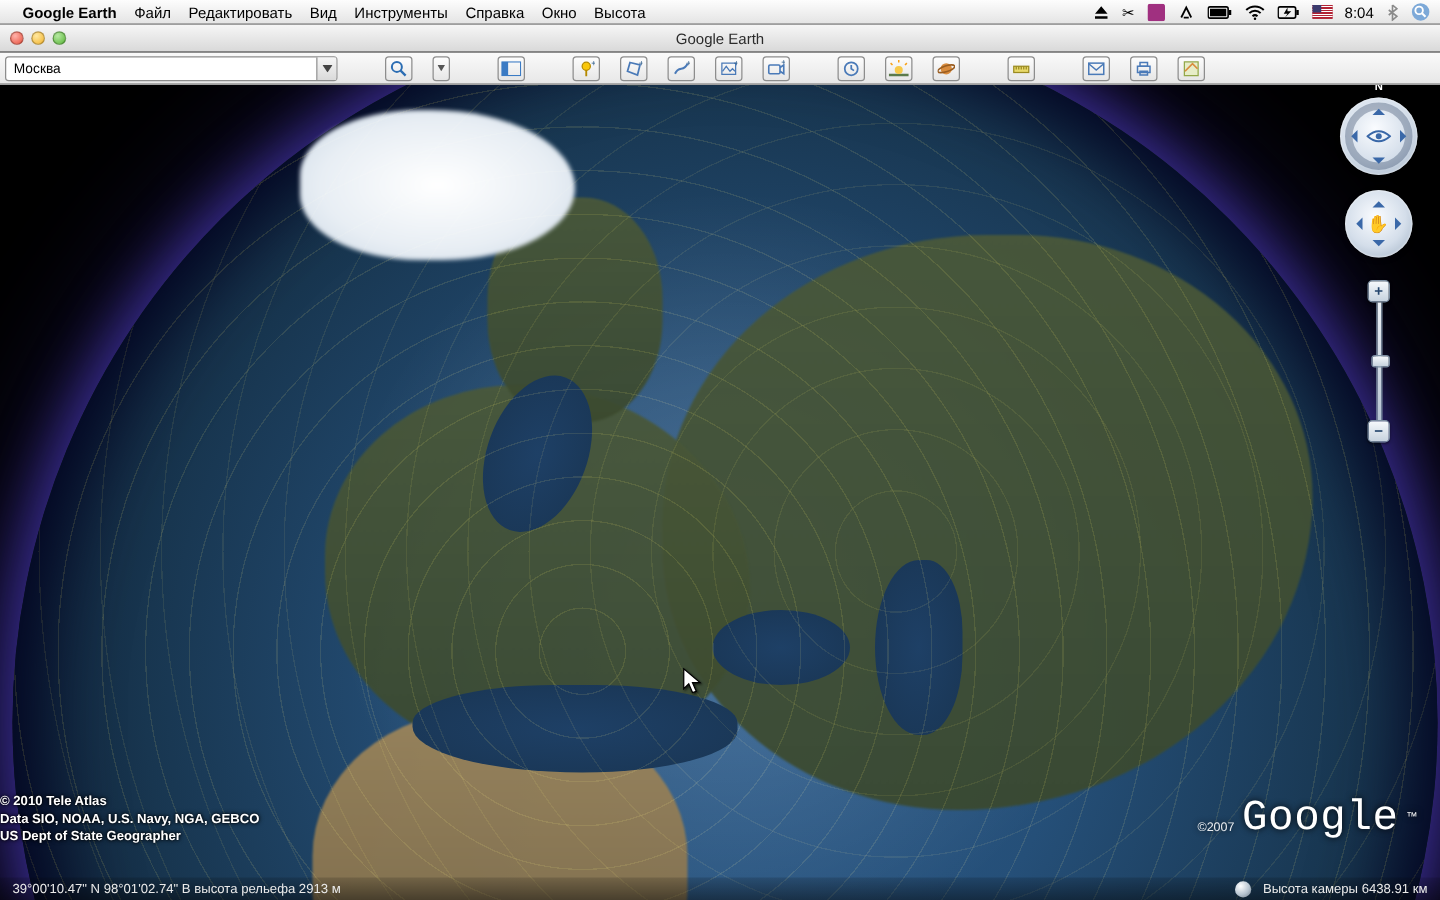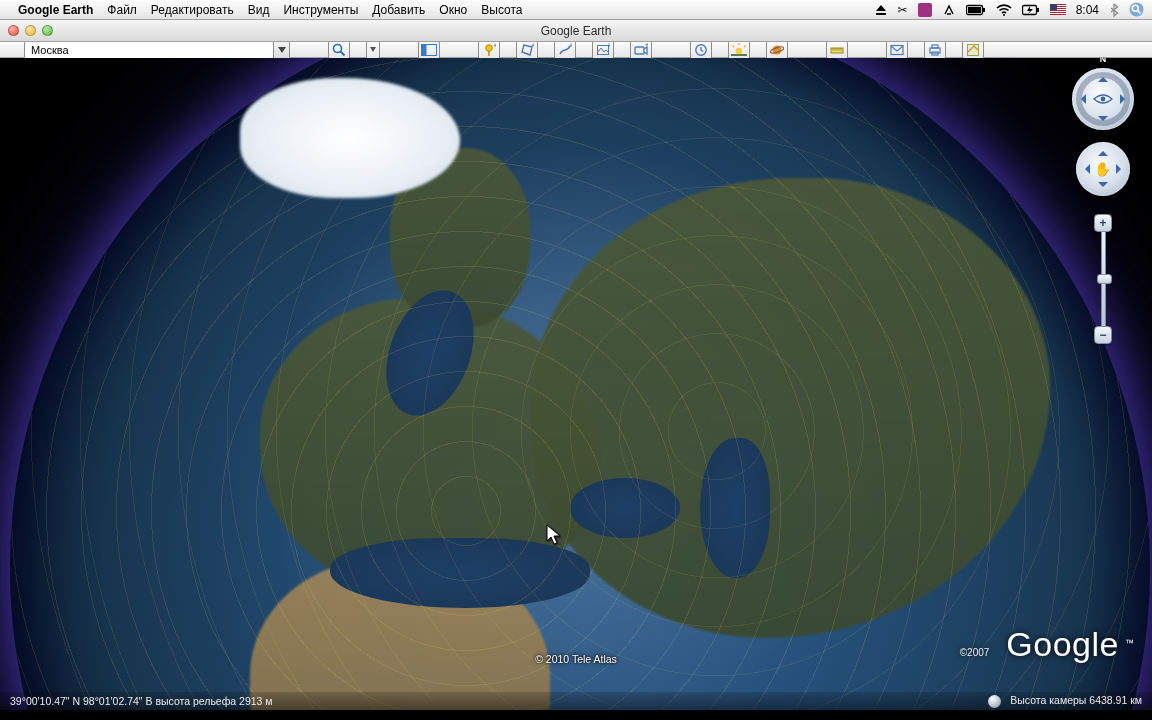--- a/index.html
+++ b/index.html
@@ -32,24 +32,24 @@
 }
 .traffic { display:flex; gap:6px; }
 .traffic span{width:11px;height:11px;border-radius:50%;display:block;border:1px solid rgba(0,0,0,.25);}
 .tl-close{background:radial-gradient(circle at 35% 30%,#ffb3ab,#e8513e);}
 .tl-min  {background:radial-gradient(circle at 35% 30%,#ffe9a3,#f3b32b);}
 .tl-zoom {background:radial-gradient(circle at 35% 30%,#b8e9a4,#58b536);}
 .win-title{position:absolute;left:0;right:0;text-align:center;font-size:12px;color:#2c2c2c;}
 
 
 .toolbar{
-  height:16px;width:100%;
+  height:26px;width:100%;
   background:linear-gradient(#fafafa,#e7e7e7);
   border-bottom:1px solid #9f9f9f;
-  display:flex; align-items:center; padding:0 24px; gap:16px;
+  display:flex; align-items:center; padding:0 4px; gap:16px;
 }
 .search-wrap{display:flex;align-items:center;height:20px;border:1px solid #8d8d8d;border-radius:3px;background:#fff;width:266px;}
 .search-wrap input{flex:1;border:none;outline:none;font-size:11px;padding:0 6px;background:transparent;}
 .search-wrap .dd{width:16px;height:100%;border-left:1px solid #8d8d8d;background:linear-gradient(#f6f6f6,#dadada);display:flex;align-items:center;justify-content:center;}
 .tbtn{
   height:20px;min-width:22px;border:1px solid #8d8d8d;border-radius:3px;
   background:linear-gradient(#fdfdfd,#e6e6e6);
   display:flex;align-items:center;justify-content:center;font-size:12px;
   cursor:default;
 }
@@ -87,30 +87,30 @@
     repeating-radial-gradient(circle at 40% 45%, transparent 0 34px, rgba(255,230,60,.20) 34px 35px),
     repeating-radial-gradient(circle at 62% 38%, transparent 0 48px, rgba(255,230,60,.15) 48px 49px);
   mix-blend-mode:screen; opacity:.55;
 }
 .cursor{position:absolute;left:546px;top:466px;pointer-events:none;}
 .cursor svg{filter:drop-shadow(1px 1px 1px rgba(0,0,0,.7));}
 
 
 .attrib{
   position:absolute; bottom:44px; left:0; right:0;
-  text-align:center; font-size:10.5px; line-height:14px; color:#fff;
-  text-shadow:0 0 4px #000,0 0 2px #000; font-weight:400; pointer-events:none;
+  text-align:left; font-size:10.5px; line-height:14px; color:#fff;
+  text-shadow:0 0 4px #000,0 0 2px #000; font-weight:700; pointer-events:none;
 }
 
 .google-logo{
   position:absolute; right:18px; bottom:46px; color:#fff; display:flex; align-items:flex-end; gap:6px;
   text-shadow:0 0 6px #000; pointer-events:none;
 }
 .google-logo .yr{font-size:10px;margin-bottom:6px;opacity:.9;}
-.google-logo .word{font-family:Liberation Sans, sans-serif;font-size:34px;letter-spacing:.5px;margin-left:11px;}
+.google-logo .word{font-family:Liberation Mono, monospace;font-size:34px;letter-spacing:.5px;}
 .google-logo .tm{font-size:9px;margin-bottom:16px;}
 
 
 .statusbar{
   position:absolute; left:0; right:0; bottom:0; height:18px;
   display:flex; align-items:center; justify-content:space-between;
   color:#eaeaea; font-size:10.5px; padding:0 10px;
   background:linear-gradient(rgba(0,0,0,.15),rgba(0,0,0,.45));
 }
 .statusbar .moon{width:13px;height:13px;border-radius:50%;background:radial-gradient(circle at 35% 30%,#fff,#b7c4d0 55%,#6c7886);margin-right:6px;display:inline-block;vertical-align:middle;}
@@ -139,21 +139,21 @@
 </head>
 <body>
 
 <div class="mac-menubar">
   <span class="apple"></span>
   <span class="app-name">Google Earth</span>
   <span class="menu-item">Файл</span>
   <span class="menu-item">Редактировать</span>
   <span class="menu-item">Вид</span>
   <span class="menu-item">Инструменты</span>
-  <span class="menu-item">Добавить</span>
+  <span class="menu-item">Справка</span>
   <span class="menu-item">Окно</span>
   <span class="menu-item">Высота</span>
   <span class="spacer"></span>
   <span class="status">
       <svg width="14" height="12">
         <path d="M7 1 L12 7 H2 Z M2 9 H12 V11 H2 Z" fill="#000"></path>
       </svg>
     </span>
   <span class="status">✂</span>
   <span class="status">
@@ -382,20 +382,22 @@
       <div class="zbtn">+</div>
       <div class="ztrack">
         <div class="zthumb"></div>
       </div>
       <div class="zbtn">−</div>
     </div>
   </div>
 
   <div class="attrib">
     <div>© 2010 Tele Atlas</div>
+    <div>Data SIO, NOAA, U.S. Navy, NGA, GEBCO</div>
+    <div>US Dept of State Geographer</div>
   </div>
 
   <div class="google-logo">
     <span class="yr">©2007</span>
     <span class="word">Google</span>
     <span class="tm">™</span>
   </div>
 
   <div class="statusbar">
     <span>39°00'10.47" N   98°01'02.74" В   высота рельефа 2913 м</span>

